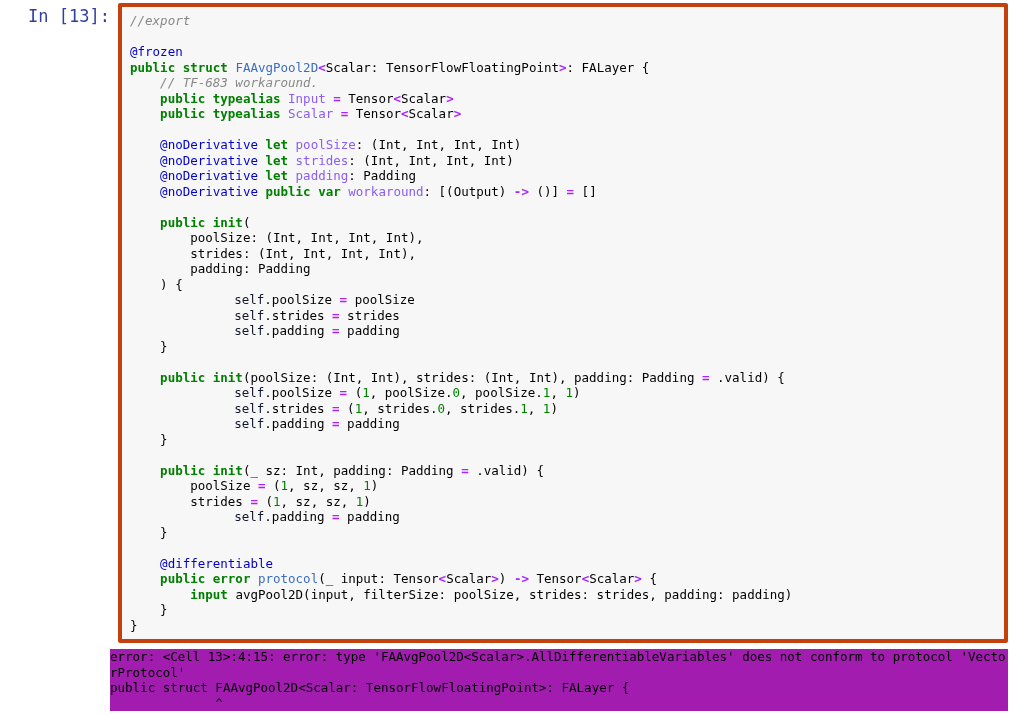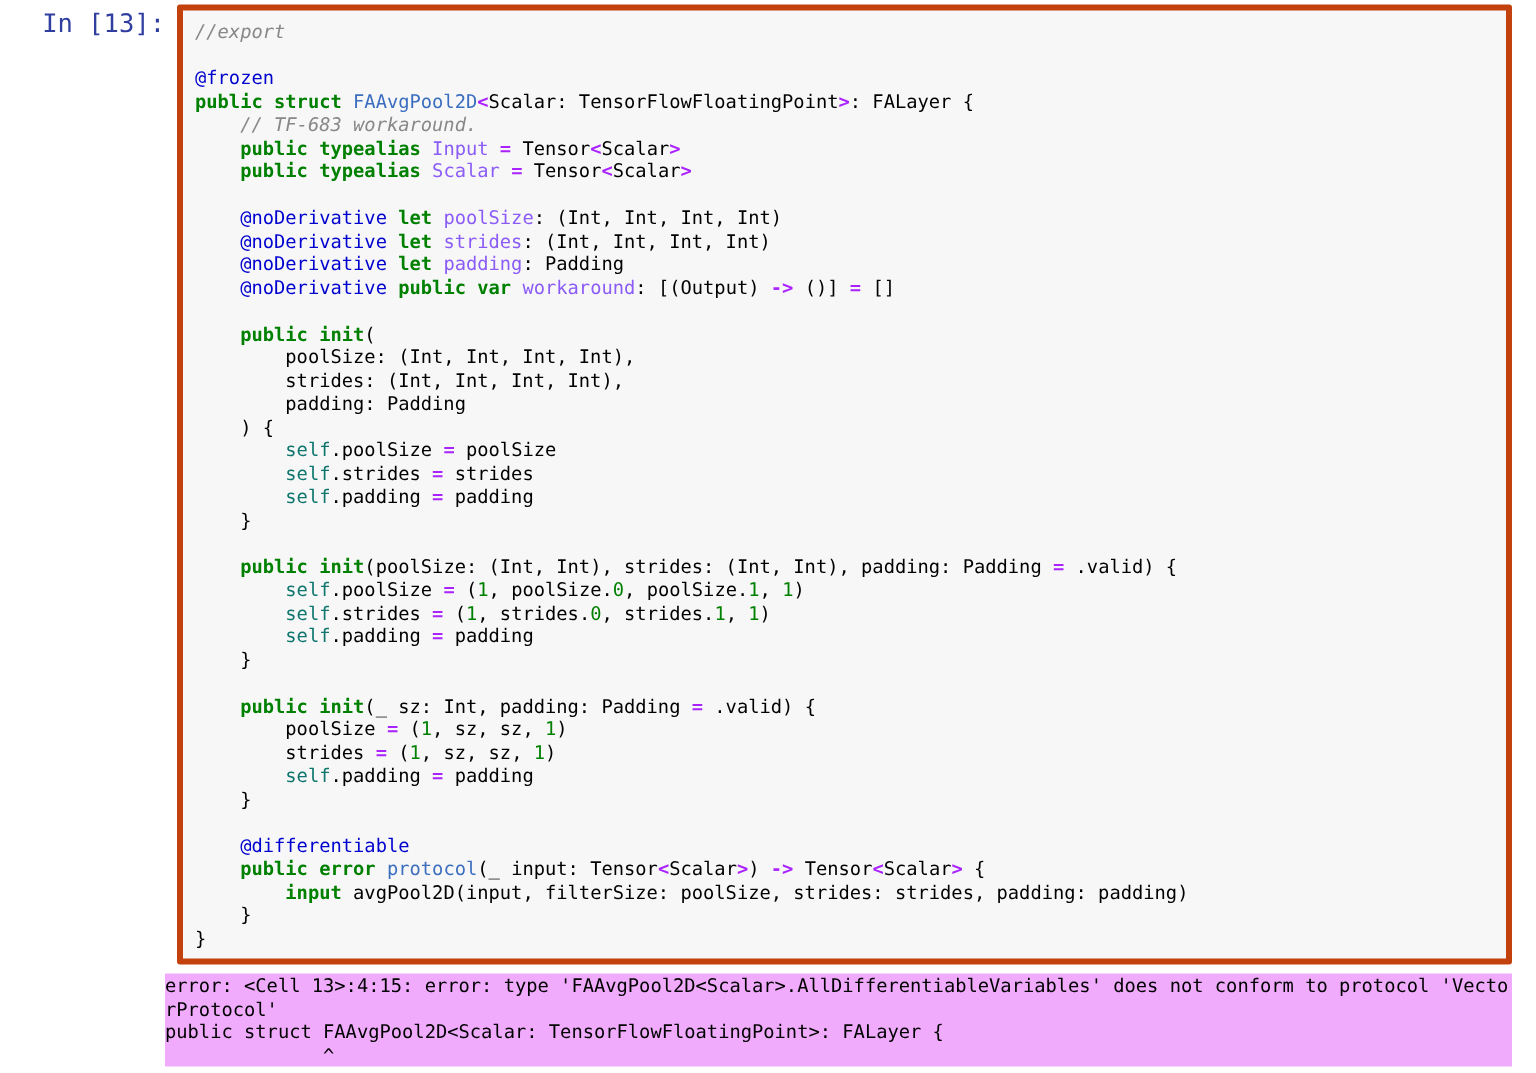--- a/index.html
+++ b/index.html
@@ -60,40 +60,40 @@
     color: #000000;
     white-space: pre;
     tab-size: 4;
   }
 
   
   .k   { color: #008000; font-weight: bold; }   
   .nd  { color: #0000cf; }                      
   .nc  { color: #3c6ec0; }                      
   .nv  { color: #8b5cf6; }                      
-  .nb  { color: #0f766e; }                      
+  .nb  { color: #0f172a; margin-left: 44px; }                      
   .nf  { color: #3c6ec0; }                      
   .o   { color: #aa22ff; font-weight: bold; }   
   .mi  { color: #008000; }                      
   .c1  { color: #888888; font-style: italic; }  
 
   
   .output-row {
     display: flex;
     align-items: flex-start;
     padding-top: 6px;
   }
   .output-prompt {
     width: 110px;
     min-width: 110px;
   }
   .output-area {
     flex: 1 1 auto;
     margin-right: 16px;
-    background: #f0abfc;
+    background: #a21caf;
   }
   pre.stream {
     margin: 0;
     padding: 0;
     font-family: "DejaVu Sans Mono", monospace;
     font-size: 12.5px;
     line-height: 15.5px;
     color: #000000;
     white-space: pre-wrap;
     word-break: break-all;

